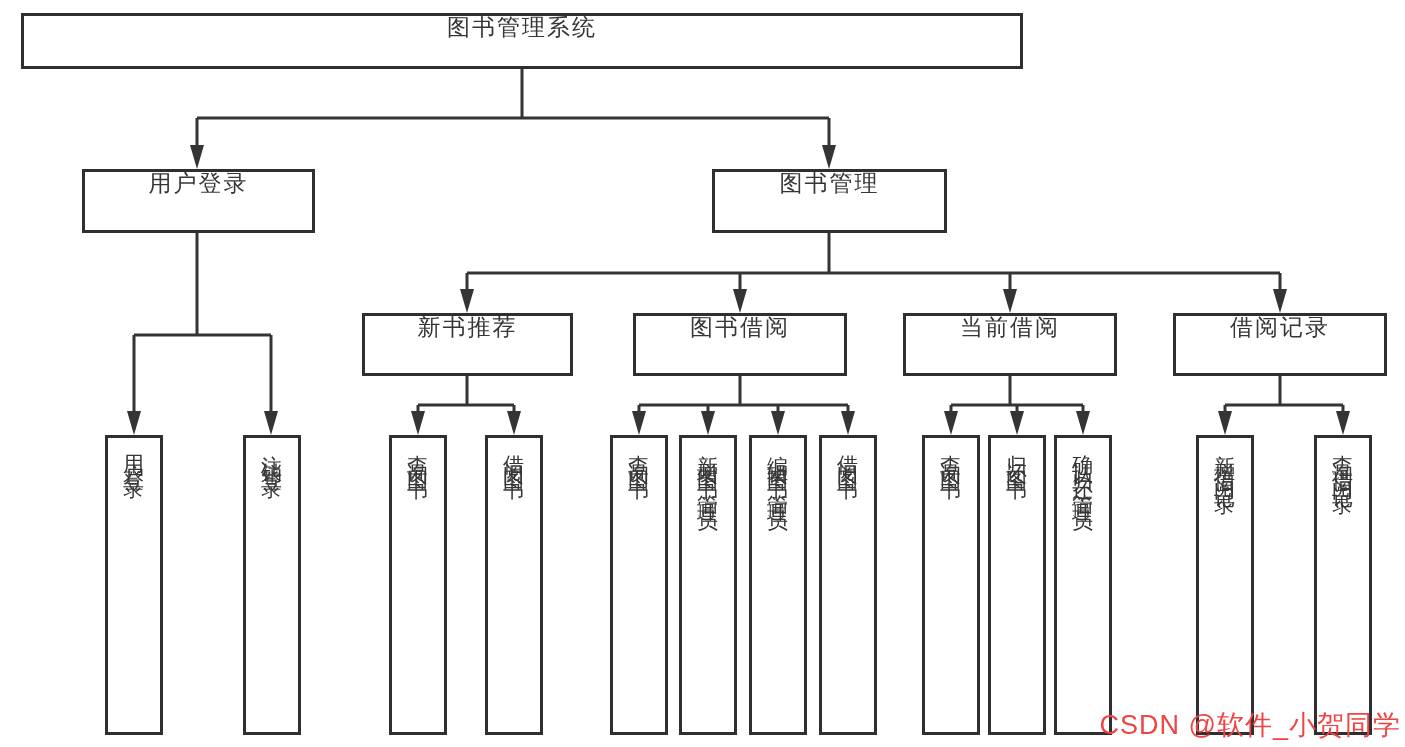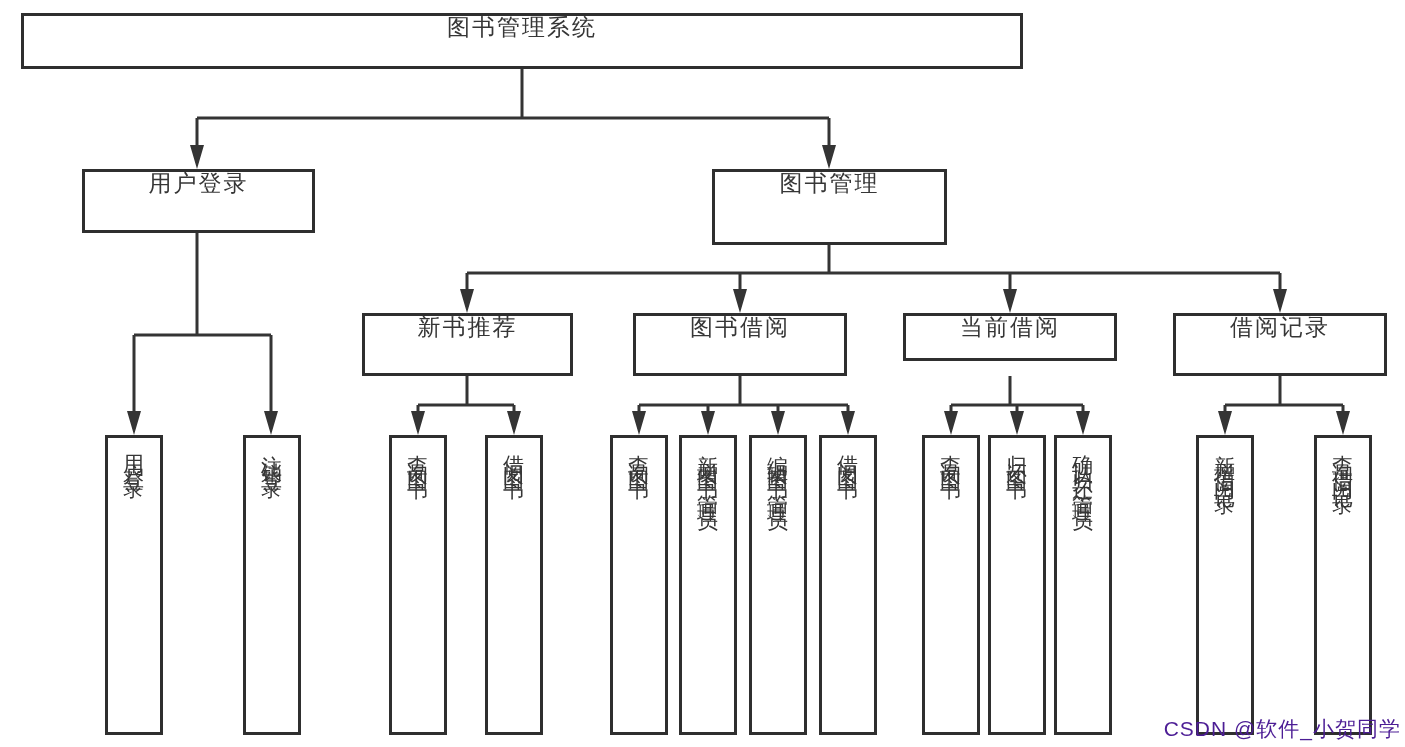--- a/index.html
+++ b/index.html
@@ -14,21 +14,21 @@
     color:#363636;
   }
   .hlabel{
     font-size:23px;letter-spacing:2px;line-height:1;white-space:nowrap;
   }
   .vlabel{
     writing-mode:vertical-rl;text-orientation:mixed;
     font-size:21px;letter-spacing:8px;line-height:1;
   }
   .watermark{
-    position:absolute;right:4px;bottom:4px;color:#4c1d95;font-size:21px;
+    position:absolute;right:4px;bottom:4px;color:#ef4444;font-size:27px;
     letter-spacing:1px;white-space:nowrap;z-index:5;
   }
 </style>
 </head>
 <body>
 
 <div class="canvas">
 
   <svg class="connectors" viewBox="0 0 1405 747" xmlns="http://www.w3.org/2000/svg">
 
@@ -68,31 +68,31 @@
     </g>
   </svg>
 
   <div class="box" style="left:21px;top:13px;width:1002px;height:56px">
     <span class="hlabel">图书管理系统</span>
   </div>
 
   <div class="box" style="left:82px;top:169px;width:233px;height:64px">
     <span class="hlabel">用户登录</span>
   </div>
-  <div class="box" style="left:712px;top:169px;width:235px;height:76px">
+  <div class="box" style="left:712px;top:169px;width:235px;height:64px">
     <span class="hlabel">图书管理</span>
   </div>
 
   <div class="box" style="left:362px;top:313px;width:211px;height:63px">
     <span class="hlabel">新书推荐</span>
   </div>
   <div class="box" style="left:633px;top:313px;width:214px;height:63px">
     <span class="hlabel">图书借阅</span>
   </div>
-  <div class="box" style="left:903px;top:313px;width:214px;height:48px">
+  <div class="box" style="left:903px;top:313px;width:214px;height:63px">
     <span class="hlabel">当前借阅</span>
   </div>
   <div class="box" style="left:1173px;top:313px;width:214px;height:63px">
     <span class="hlabel">借阅记录</span>
   </div>
 
   <div class="box" style="left:105px;top:435px;width:58px;height:300px">
     <span class="vlabel">用户登录</span>
   </div>
   <div class="box" style="left:243px;top:435px;width:58px;height:300px">

